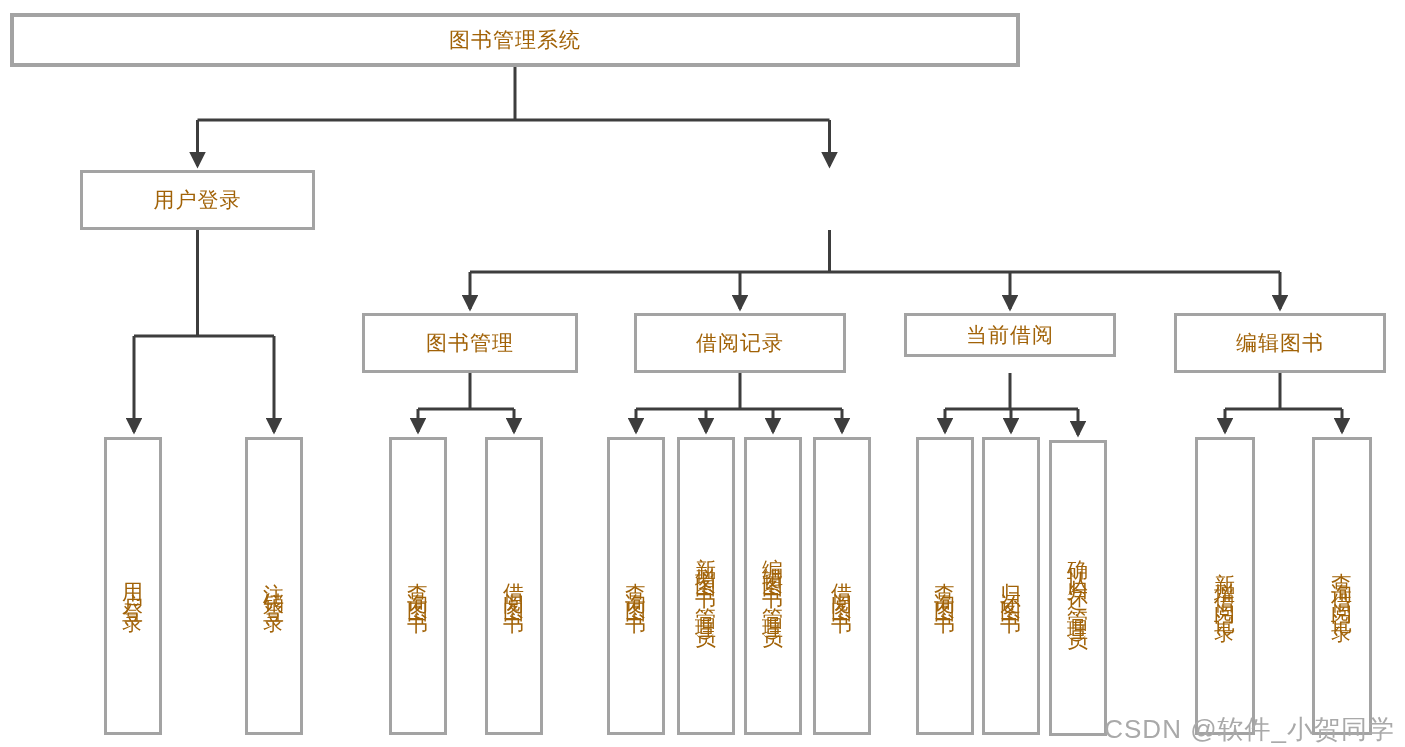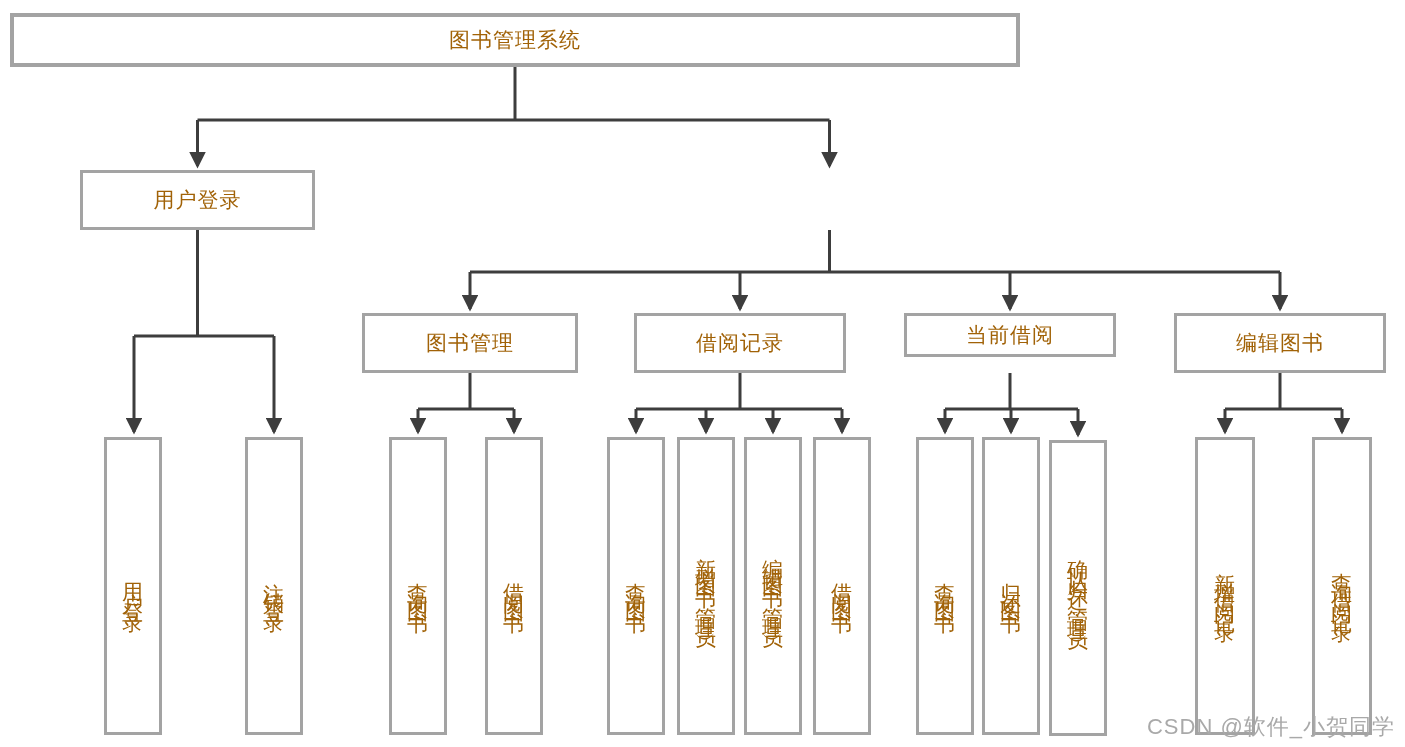--- a/index.html
+++ b/index.html
@@ -39,21 +39,21 @@
     writing-mode: vertical-rl;
     text-orientation: mixed;
     letter-spacing: 10px;
     line-height: 1;
     white-space: nowrap;
   }
   .watermark {
     position: absolute;
     right: 10px;
     top: 712px;
-    font-size: 22px;
+    font-size: 26px;
     color: #a9a9a9;
     z-index: 5;
     white-space: nowrap;
     letter-spacing: 1px;
   }
 </style>
 </head>
 <body>
 
 <div class="canvas">

